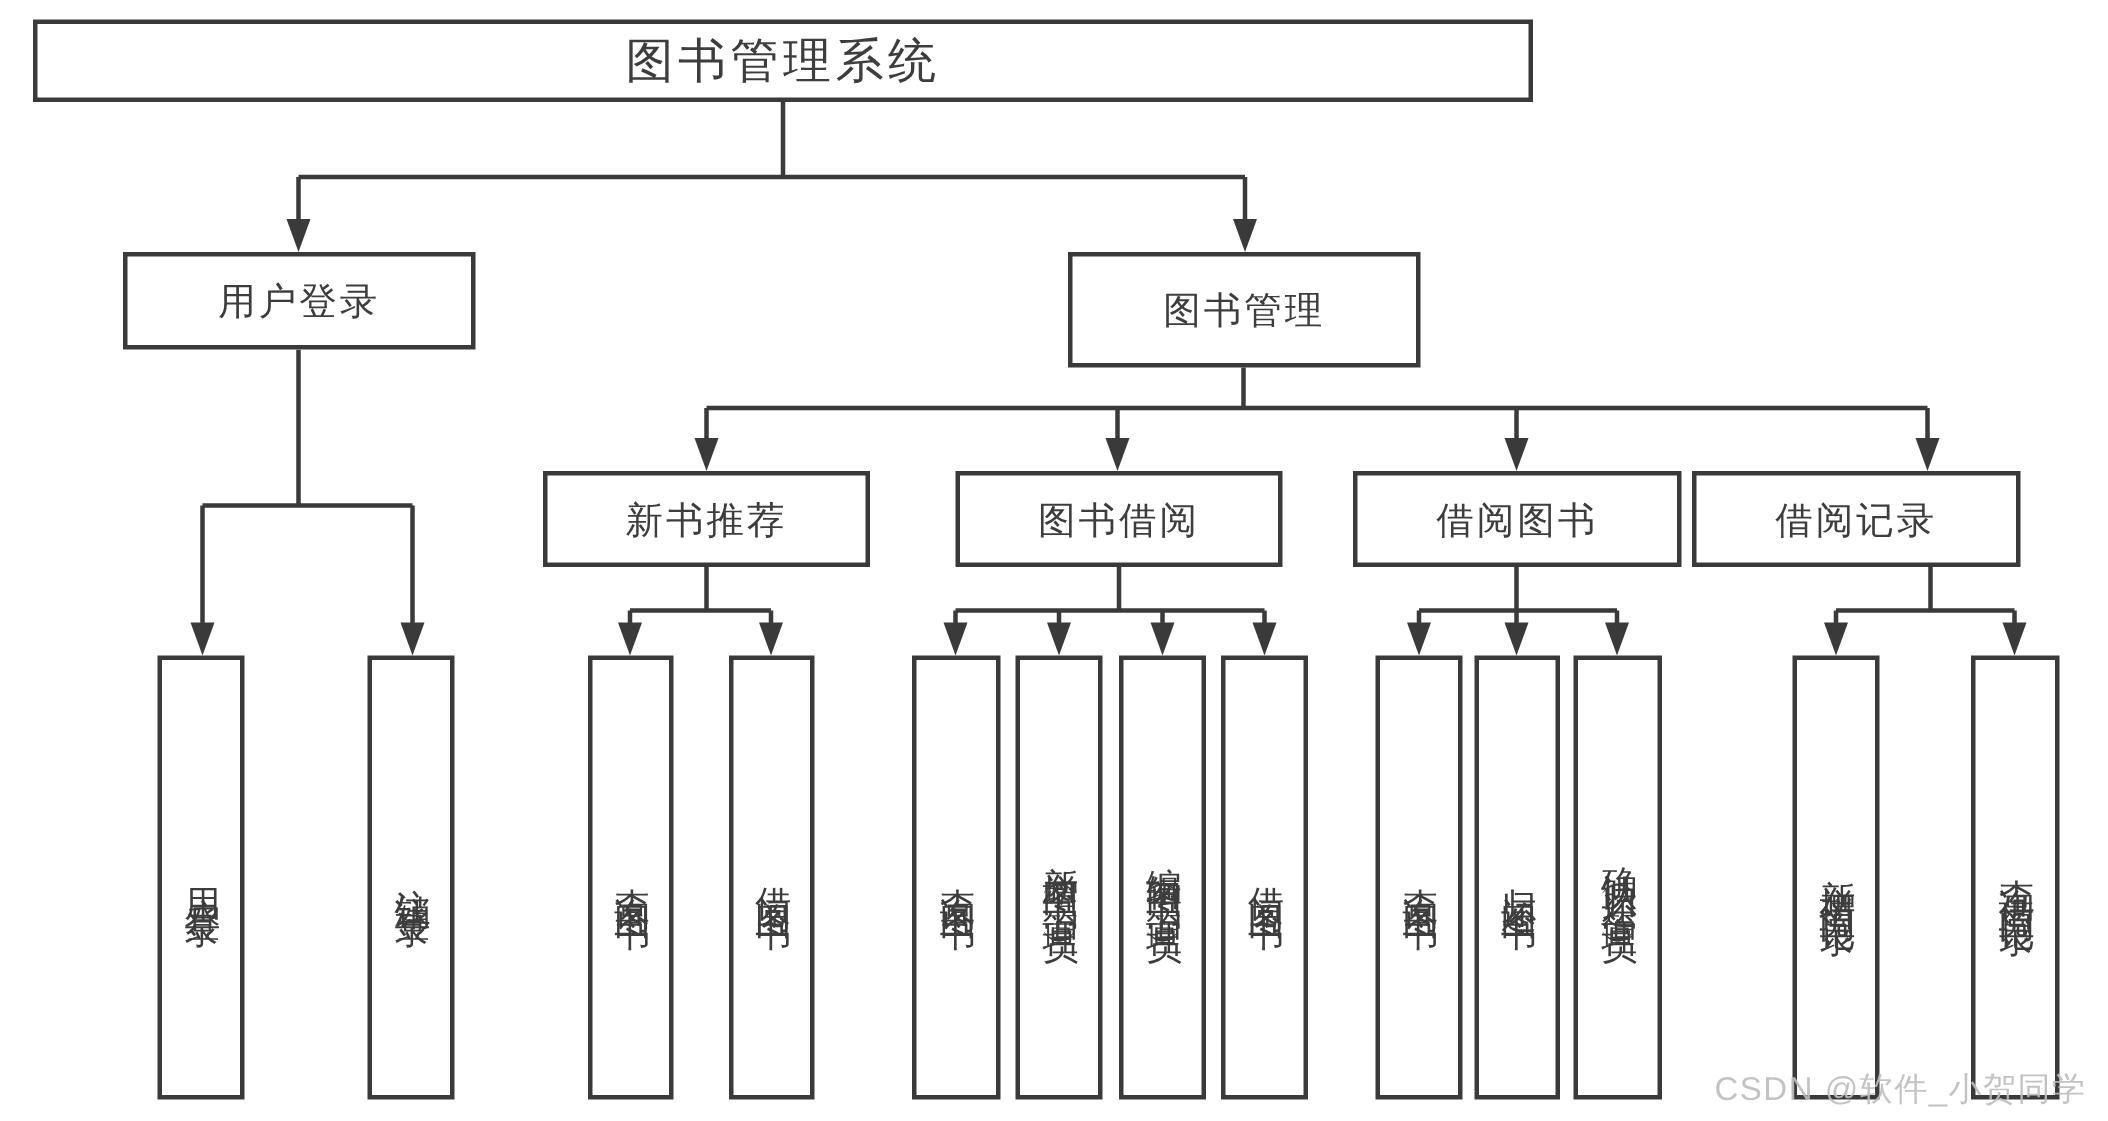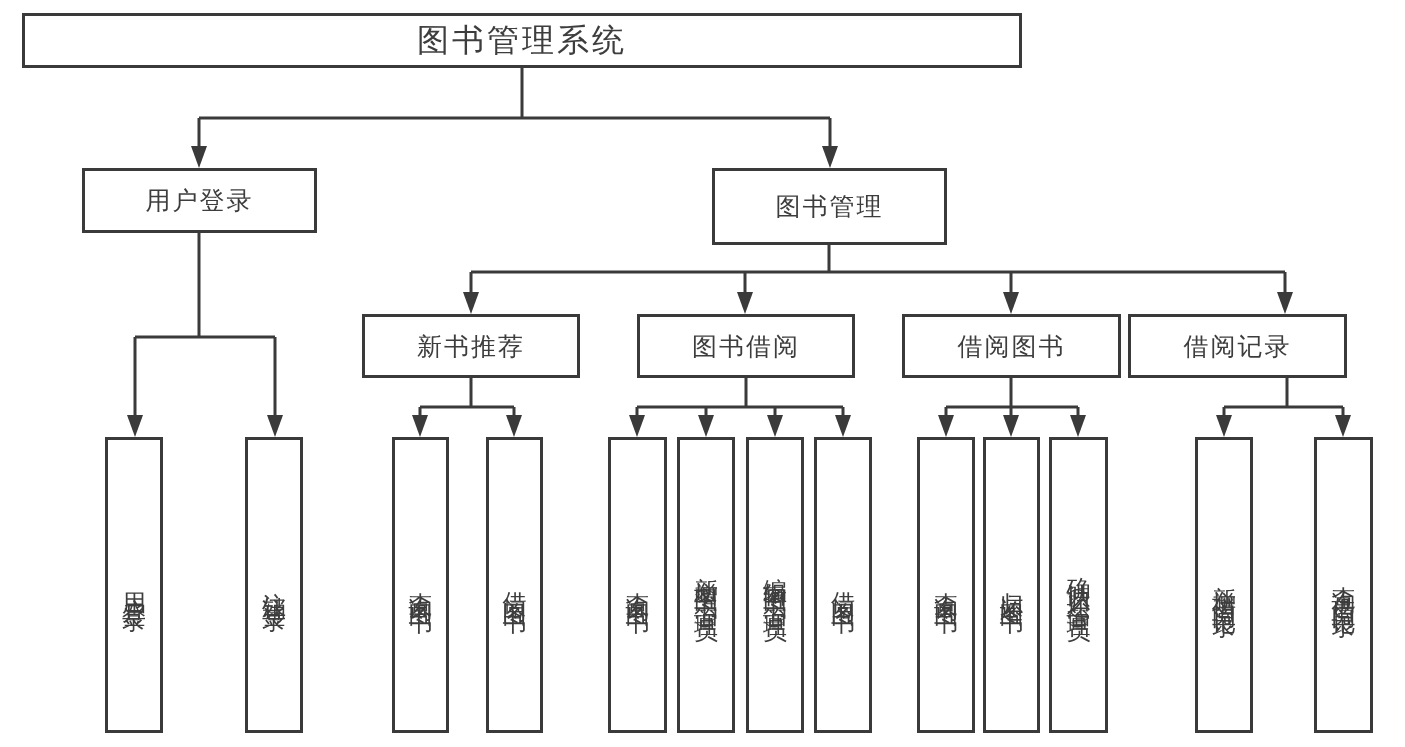--- a/index.html
+++ b/index.html
@@ -174,14 +174,15 @@
     <span class="vtext">确认归还（管理员）</span>
   </div>
 
   <div class="box leaf" style="left:1195px;width:58px">
     <span class="vtext">新增借阅记录</span>
   </div>
   <div class="box leaf" style="left:1314px;width:59px">
     <span class="vtext">查询借阅记录</span>
   </div>
 
+  <div class="watermark">CSDN @软件_小贺同学</div>
 
 </div>
 
 </body></html>

